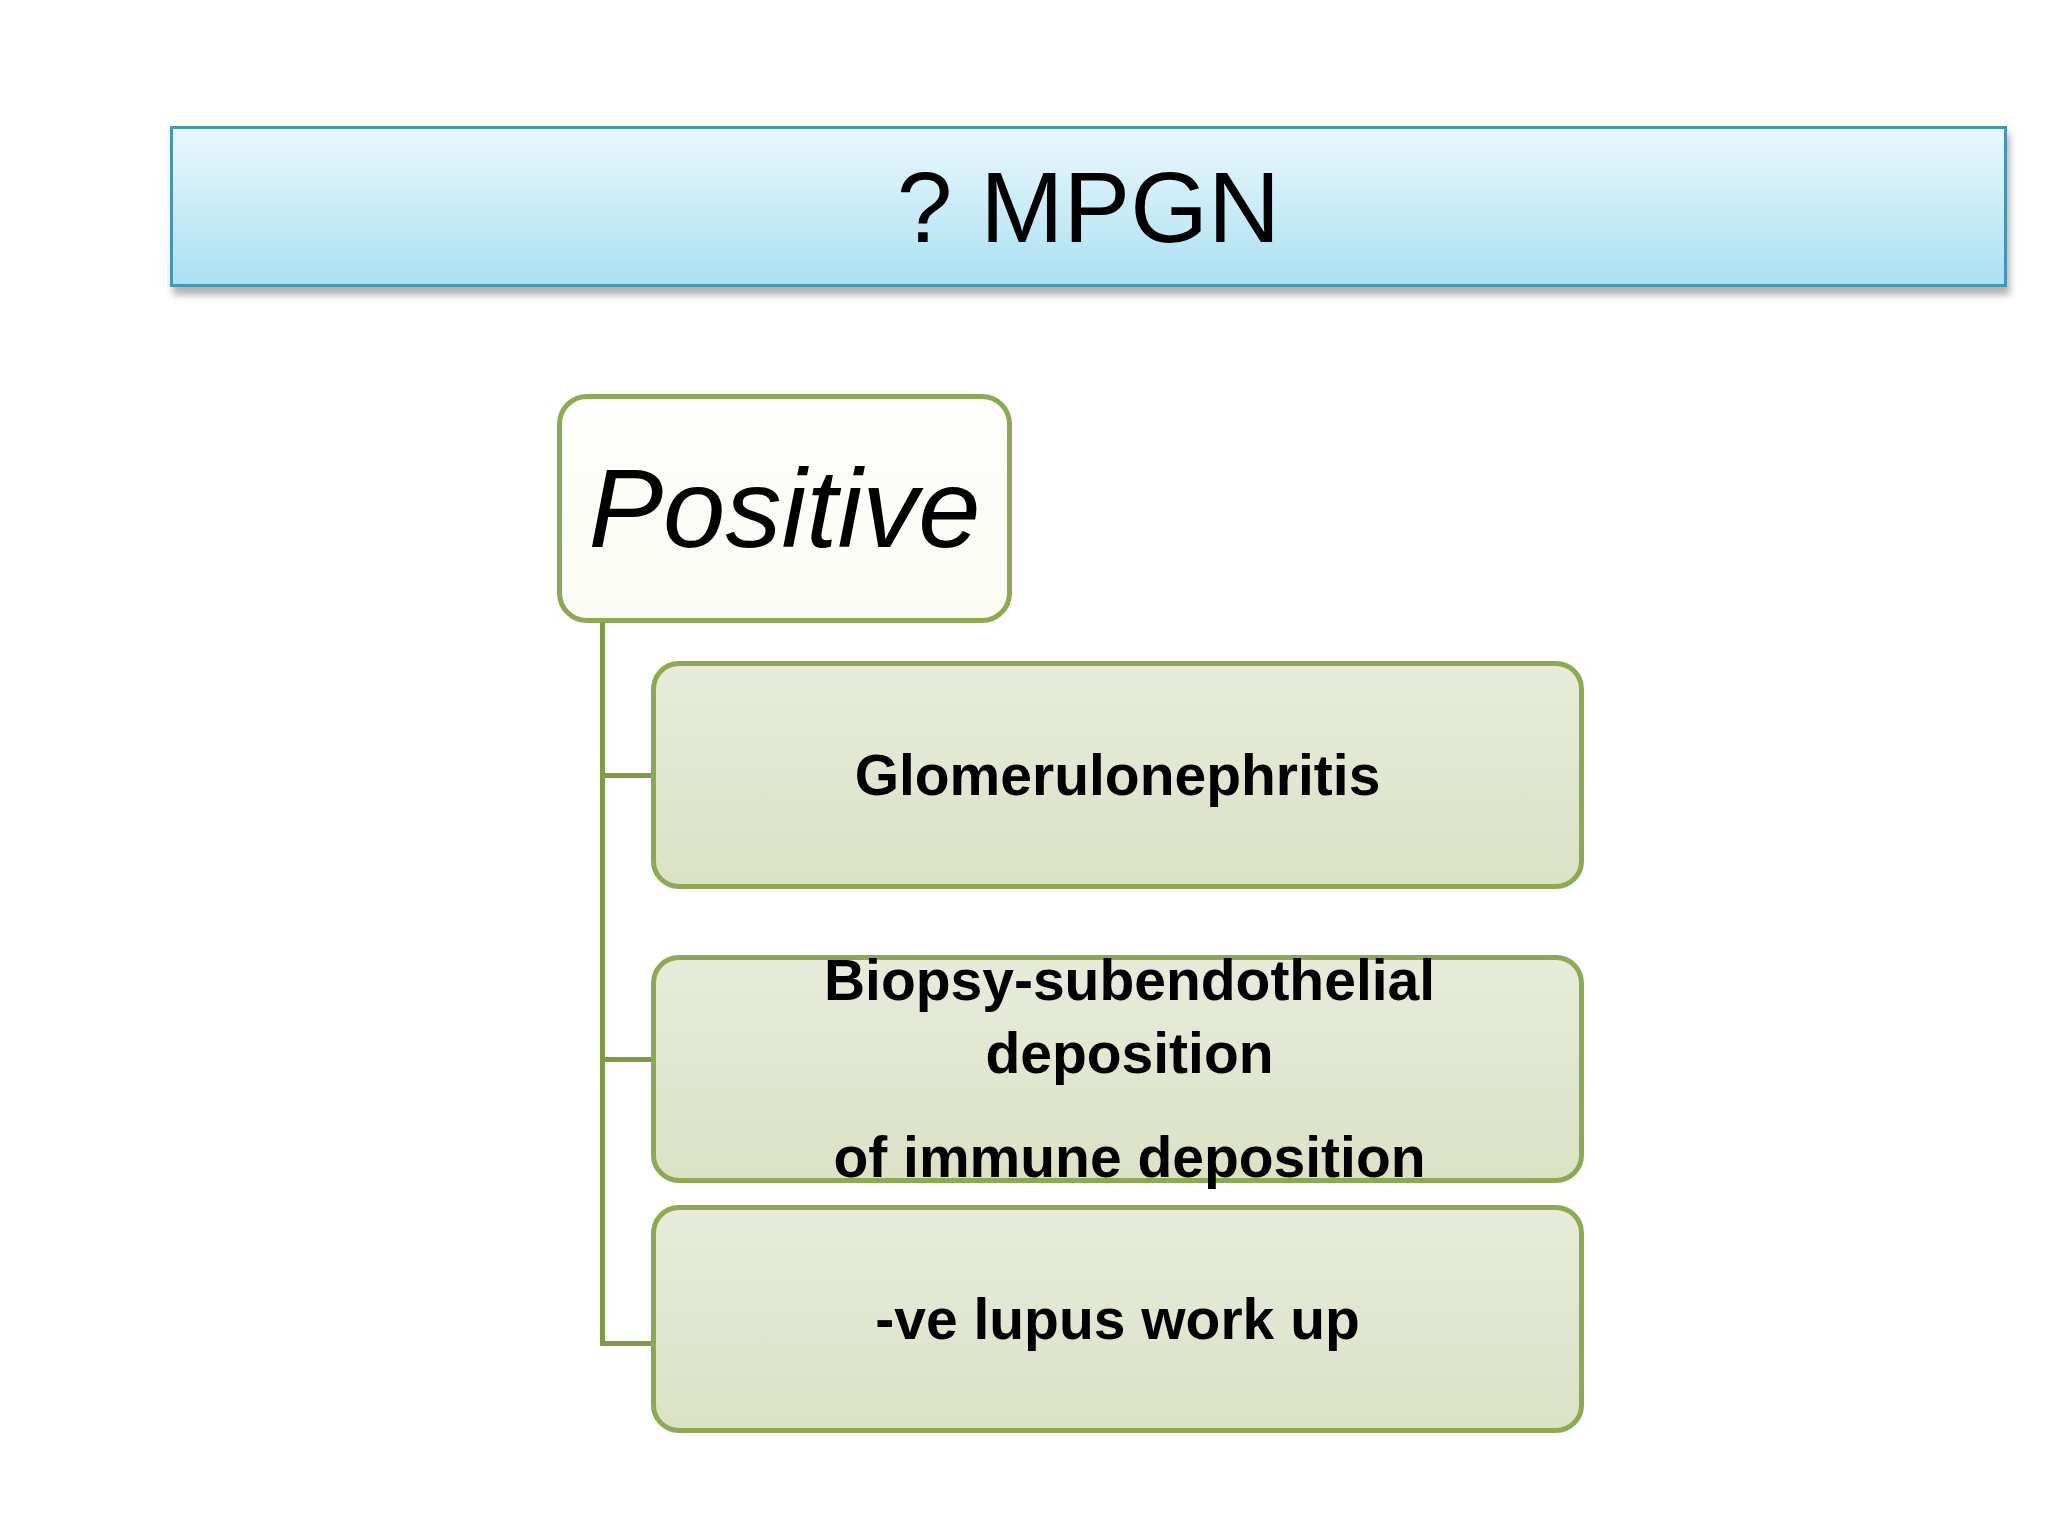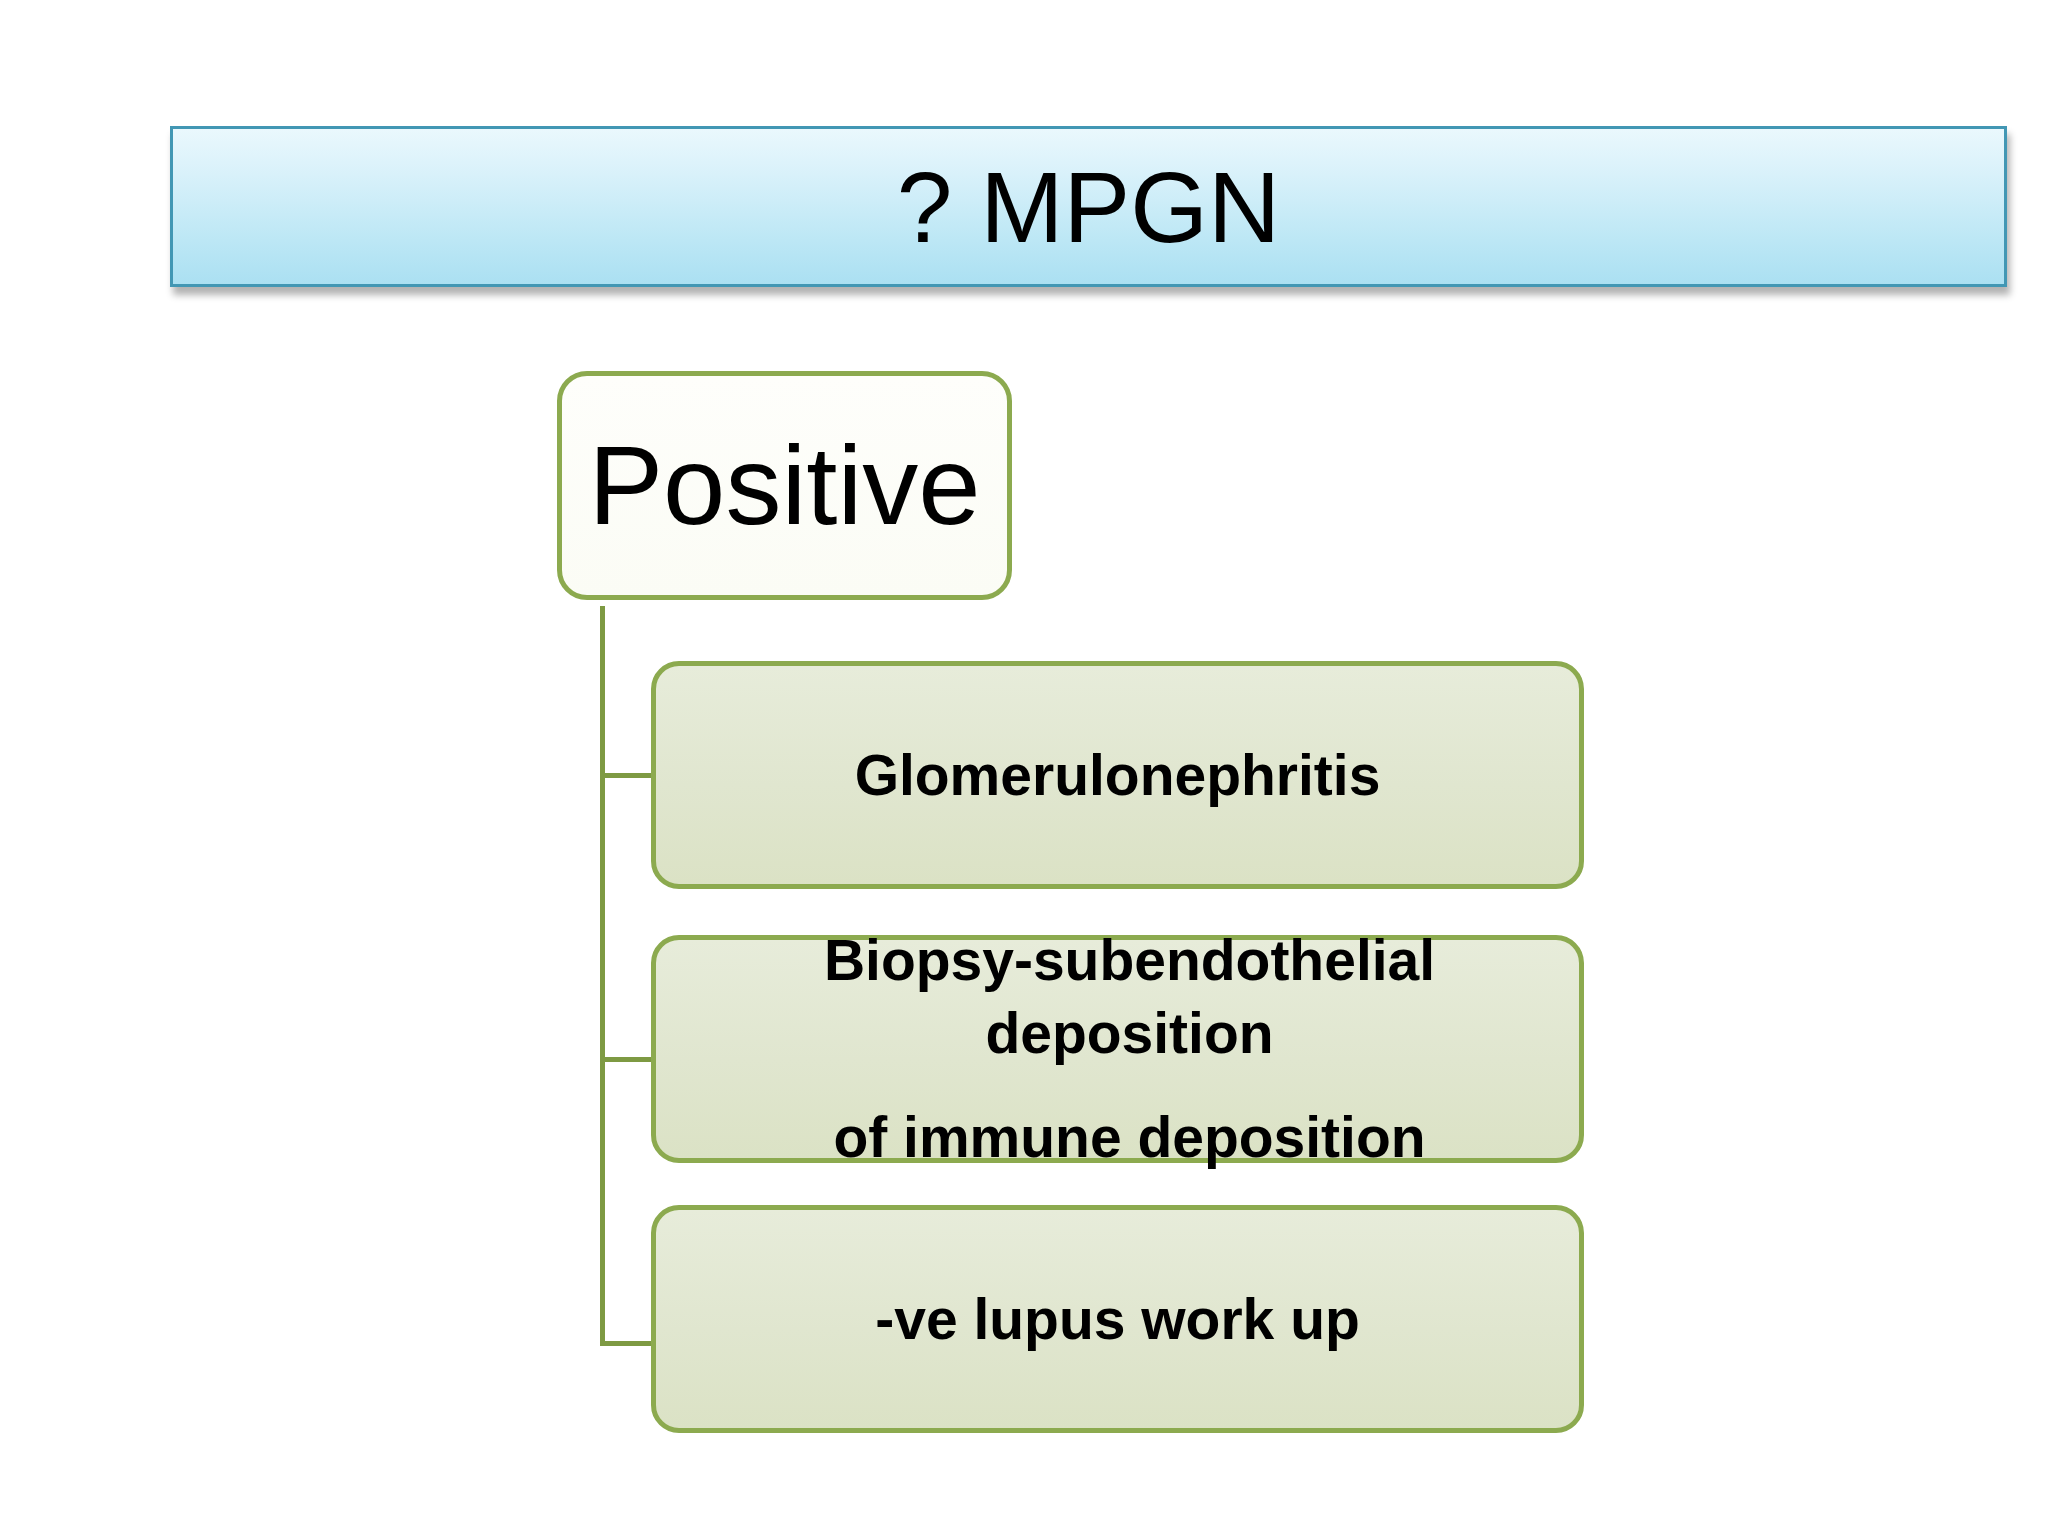--- a/index.html
+++ b/index.html
@@ -40,38 +40,39 @@
   .node {
     position: absolute;
     border: 5px solid #8caa4f;
     display: flex;
     flex-direction: column;
     align-items: center;
     justify-content: center;
     text-align: center;
   }
   .node-root {
-    left: 493px; top: 307px;
+    left: 493px; top: 330px;
     width: 455px; height: 229px;
     border-radius: 30px;
     background: linear-gradient(180deg, #fefefb 0%, #fbfcf5 100%);
     font-size: 112px;
     line-height: 1;
+    font-style: italic;
   }
   .node-child {
     left: 587px;
     width: 933px; height: 228px;
     border-radius: 28px;
     background: linear-gradient(180deg, #e7ecda 0%, #e0e6cf 55%, #dbe2c5 100%);
     font-size: 57px;
     line-height: 1.28;
     font-weight: bold;
   }
   .node-child.c1 { top: 597px; }
-  .node-child.c2 { top: 871px; padding-left: 24px; }
+  .node-child.c2 { top: 891px; padding-left: 24px; }
   .node-child.c3 { top: 1141px; }
   .line { display: block; }
   .line:empty { display: none; }
 
   
   .connector { position: absolute; background: #7e9a43; }
   .connector.v {
     left: 536px; top: 542px;
     width: 5px; height: 740px;
   }

